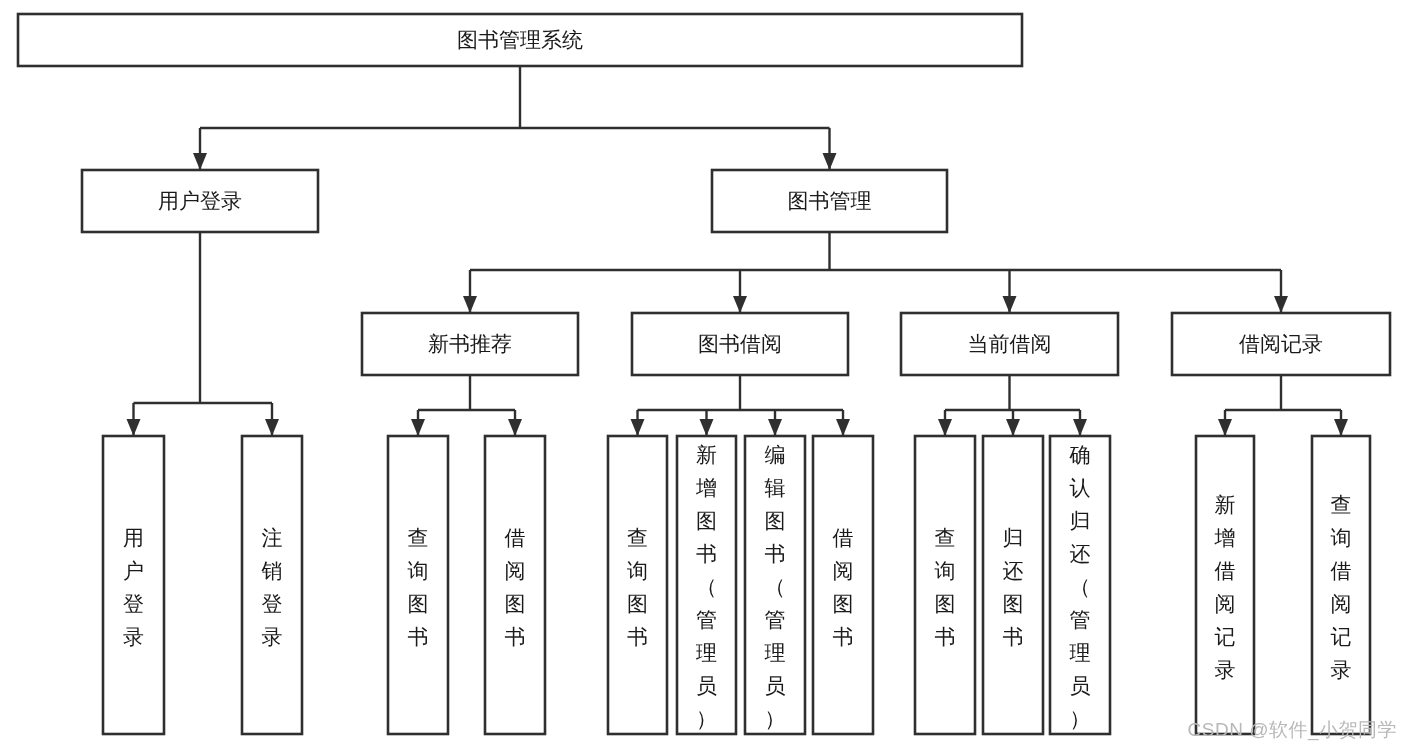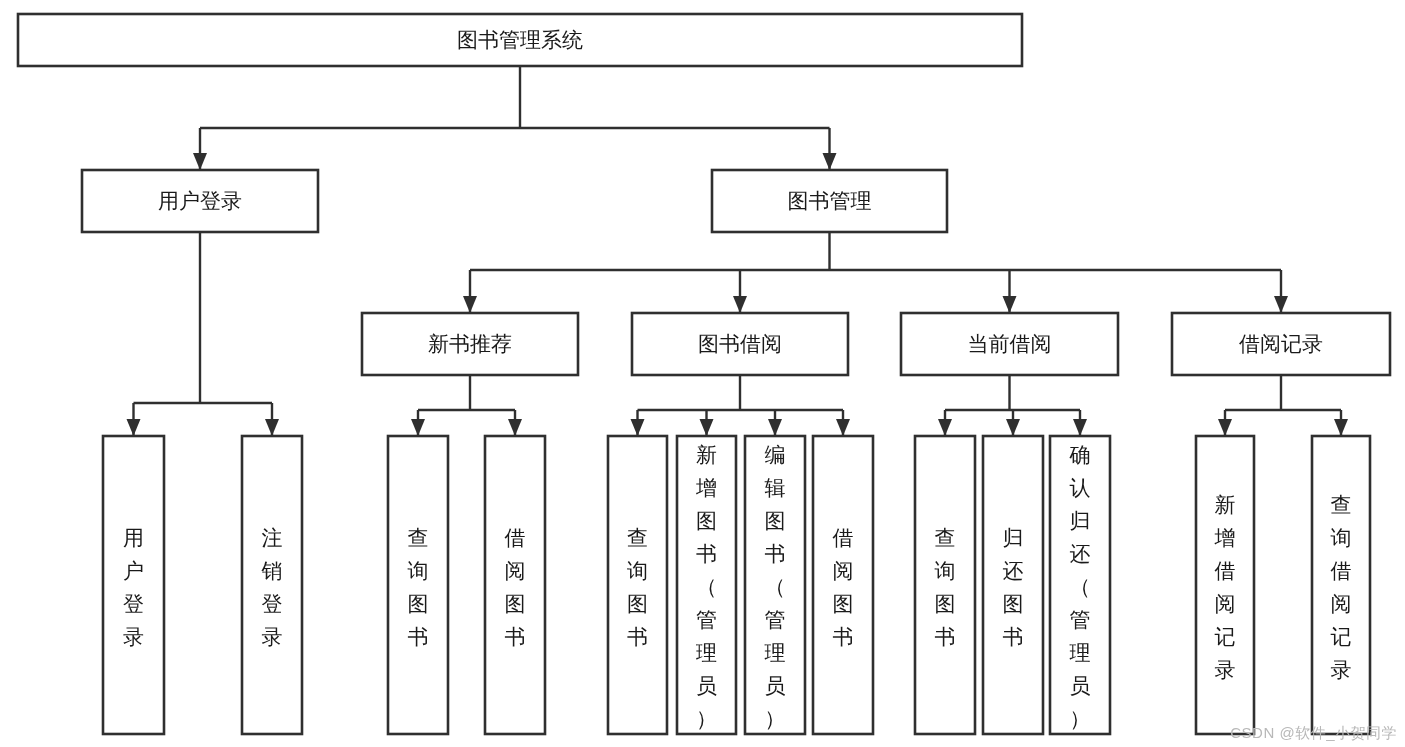--- a/index.html
+++ b/index.html
@@ -53,21 +53,21 @@
     font-family: "Liberation Sans", "DejaVu Sans", sans-serif;
     font-size: 21px;
     fill: #1a1a1a;
     text-anchor: middle;
   }
   .watermark {
     position: absolute;
     right: 8px;
     bottom: 4px;
     font-family: "Liberation Sans", "DejaVu Sans", sans-serif;
-    font-size: 15px;
+    font-size: 19px;
     color: #b8b8b8;
     letter-spacing: 0.5px;
     white-space: nowrap;
     user-select: none;
   }
 </style>
 </head>
 <body>
 
 <div id="diagram-root">

